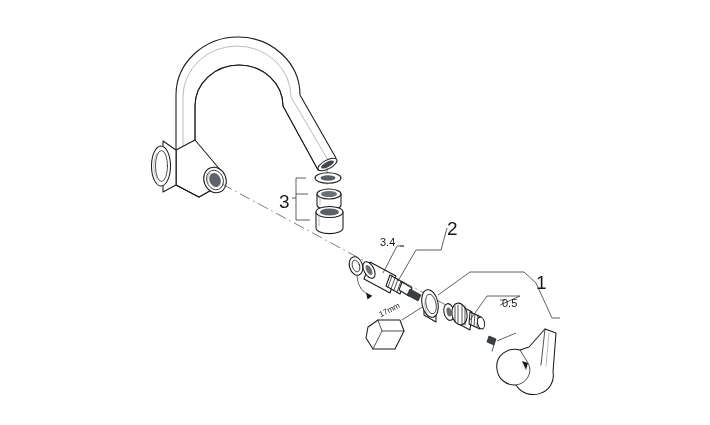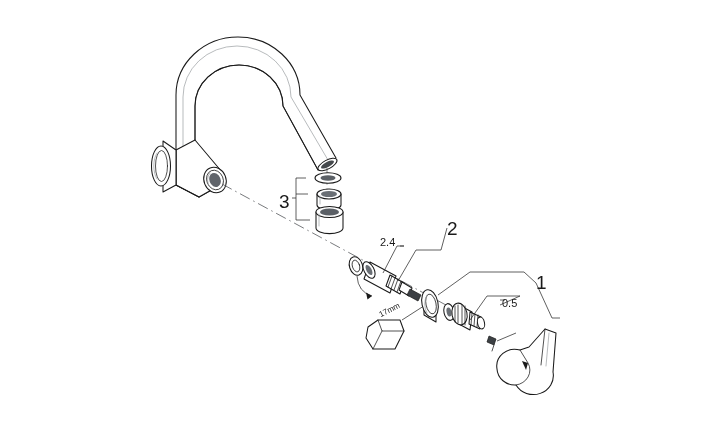--- a/index.html
+++ b/index.html
@@ -216,18 +216,18 @@
       <path class="leader" d="M438 295 L470 272 L524 272 L536 283"></path>
       <path class="leader" d="M536 283 L552 318 L560 318"></path>
 
       <path class="leader" d="M470 320 L487 296 L520 296 L500 305"></path>
       <path class="leader" d="M505 300 L500 300"></path>
     </g>
   </svg>
 
   <div class="callout c-major" id="lbl-3">3</div>
   <div class="callout c-major" id="lbl-2">2</div>
-  <div class="callout c-minor" id="lbl-21">2.4</div>
+  <div class="callout c-minor" id="lbl-21">3.4</div>
   <div class="callout c-major" id="lbl-1">1</div>
   <div class="callout c-minor" id="lbl-11">0.5</div>
   <div class="callout c-tool" id="lbl-17mm">17mm</div>
 
 </div>
 
 </body></html>

